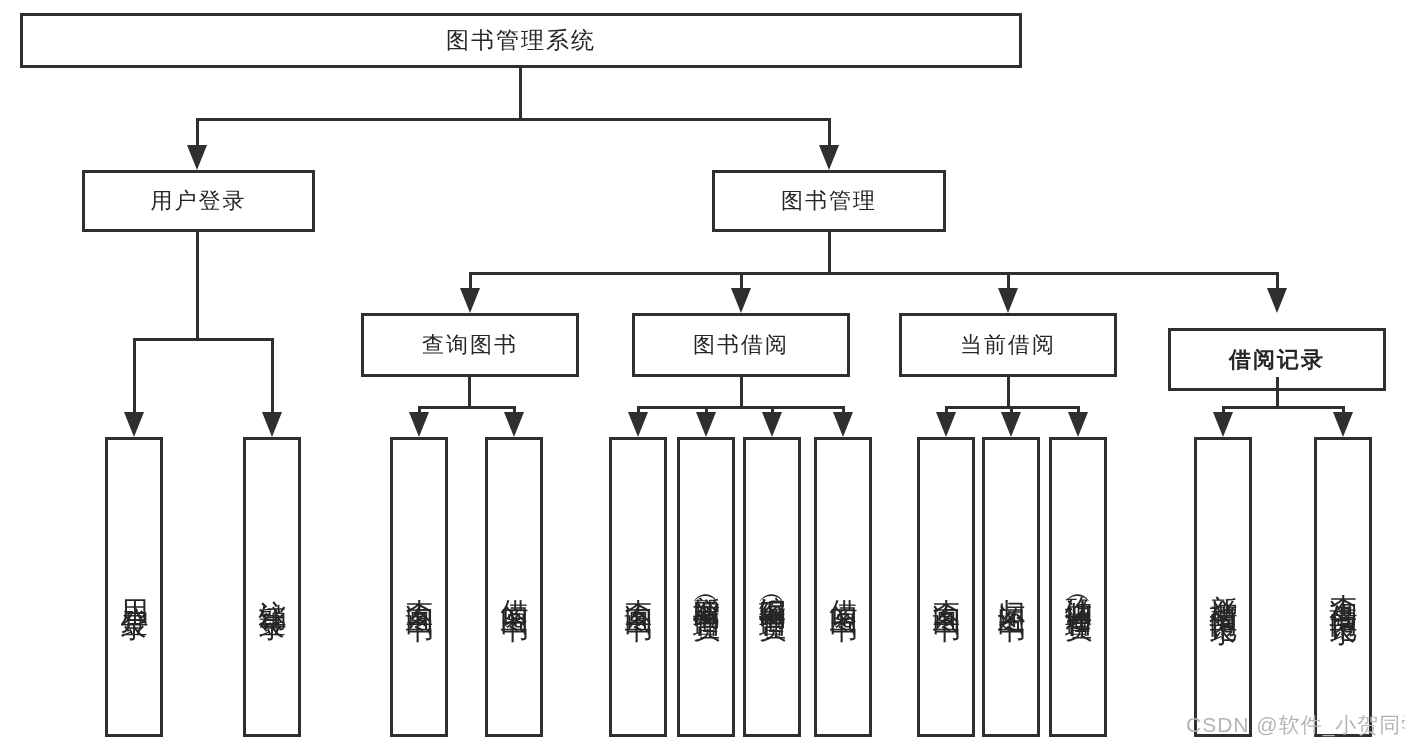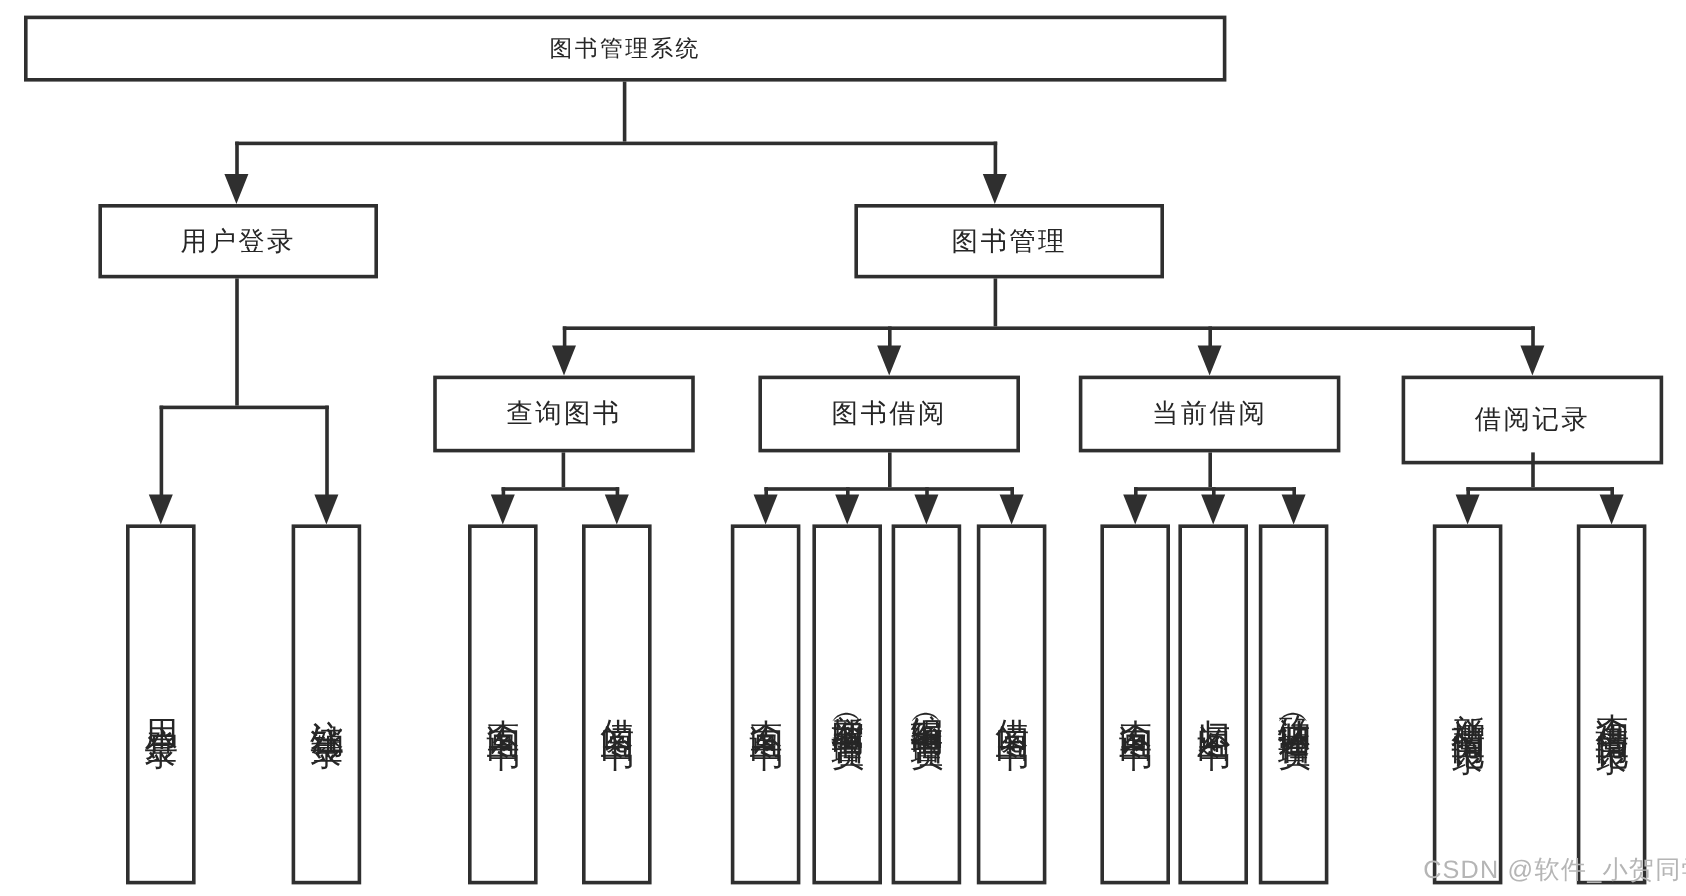--- a/index.html
+++ b/index.html
@@ -19,21 +19,21 @@
   }
   .box{
     position:absolute;
     box-sizing:border-box;
     border:3px solid var(--line);
     background:#fff;
     display:flex;align-items:center;justify-content:center;
     font-size:22px;letter-spacing:2px;
     white-space:nowrap;
   }
-  .title-box{font-size:19px;}
+  .title-box{font-size:23px;}
   .vbox{
     position:absolute;
     box-sizing:border-box;
     border:3px solid var(--line);
     background:#fff;
     writing-mode:vertical-rl;
     display:flex;align-items:center;justify-content:center;
     font-size:28px;letter-spacing:5px;
     line-height:1;
   }
@@ -56,29 +56,29 @@
 </style>
 </head>
 <body>
 
 <div class="canvas">
 
   <div class="box title-box" style="left:20px;top:13px;width:1002px;height:55px;">图书管理系统</div>
 
   <div class="box" style="left:82px;top:170px;width:233px;height:62px;">用户登录</div>
 
-  <div class="box" style="left:712px;top:170px;width:258px;height:62px;">图书管理</div>
+  <div class="box" style="left:712px;top:170px;width:234px;height:62px;">图书管理</div>
 
   <div class="box" style="left:361px;top:313px;width:218px;height:64px;">查询图书</div>
 
   <div class="box" style="left:632px;top:313px;width:218px;height:64px;">图书借阅</div>
 
   <div class="box" style="left:899px;top:313px;width:218px;height:64px;text-align:center;">当前借阅</div>
 
-  <div class="box" style="left:1168px;top:313px;width:218px;height:74px;">借阅记录</div>
+  <div class="box" style="left:1168px;top:328px;width:218px;height:63px;font-weight:bold;">借阅记录</div>
 
   <div class="vbox" style="left:105px;top:437px;width:58px;height:300px;">用户登录</div>
   <div class="vbox" style="left:243px;top:437px;width:58px;height:300px;">注销登录</div>
 
   <div class="vbox" style="left:390px;top:437px;width:58px;height:300px;">查询图书</div>
   <div class="vbox" style="left:485px;top:437px;width:58px;height:300px;">借阅图书</div>
 
   <div class="vbox" style="left:609px;top:437px;width:58px;height:300px;">查询图书</div>
   <div class="vbox long" style="left:677px;top:437px;width:58px;height:300px;">新增图书（管理员）</div>
   <div class="vbox long" style="left:743px;top:437px;width:58px;height:300px;">编辑图书（管理员）</div>

